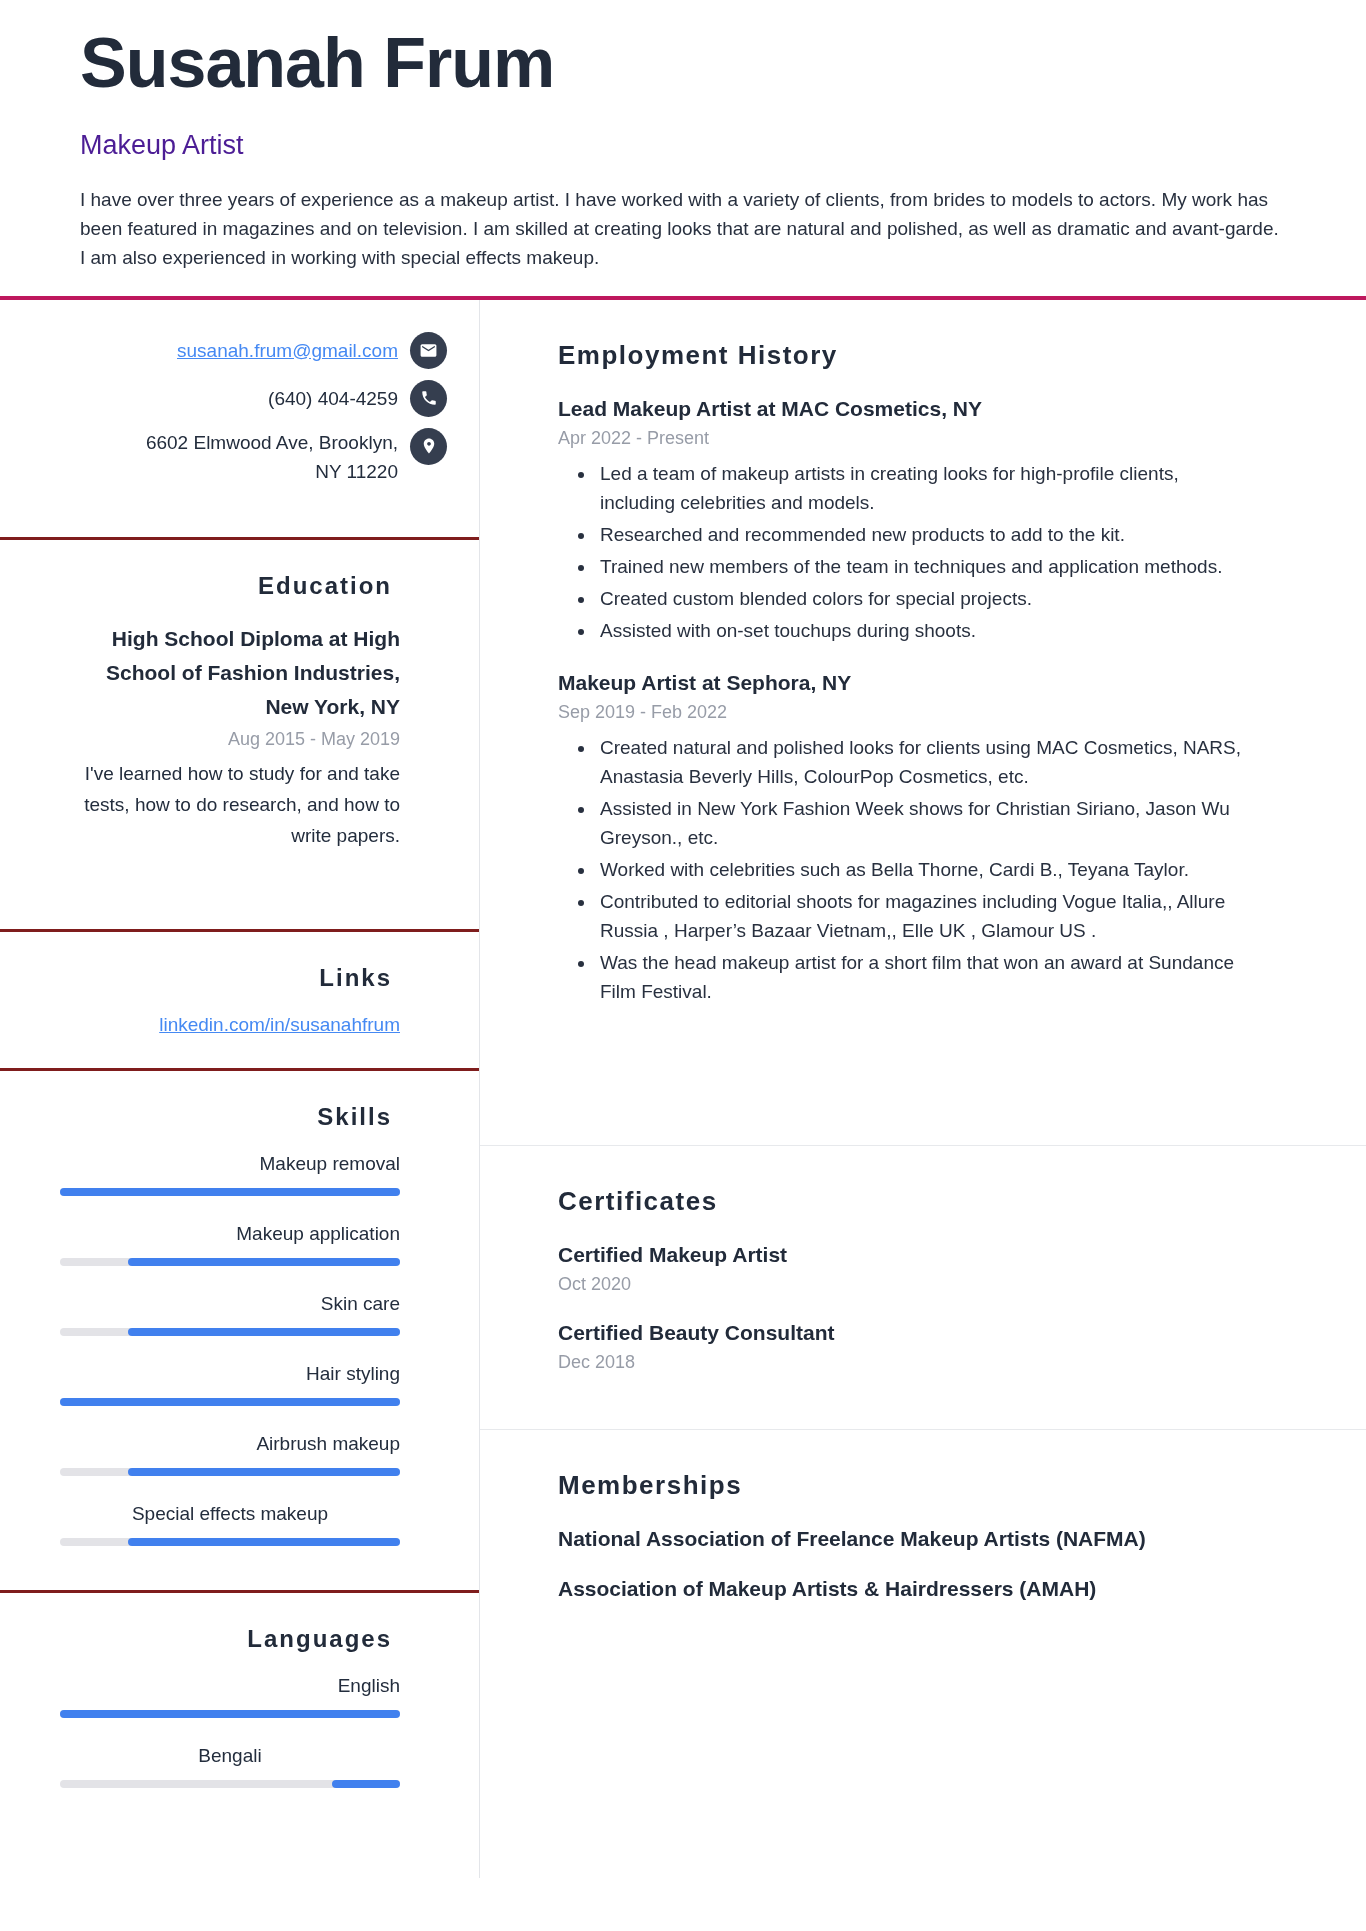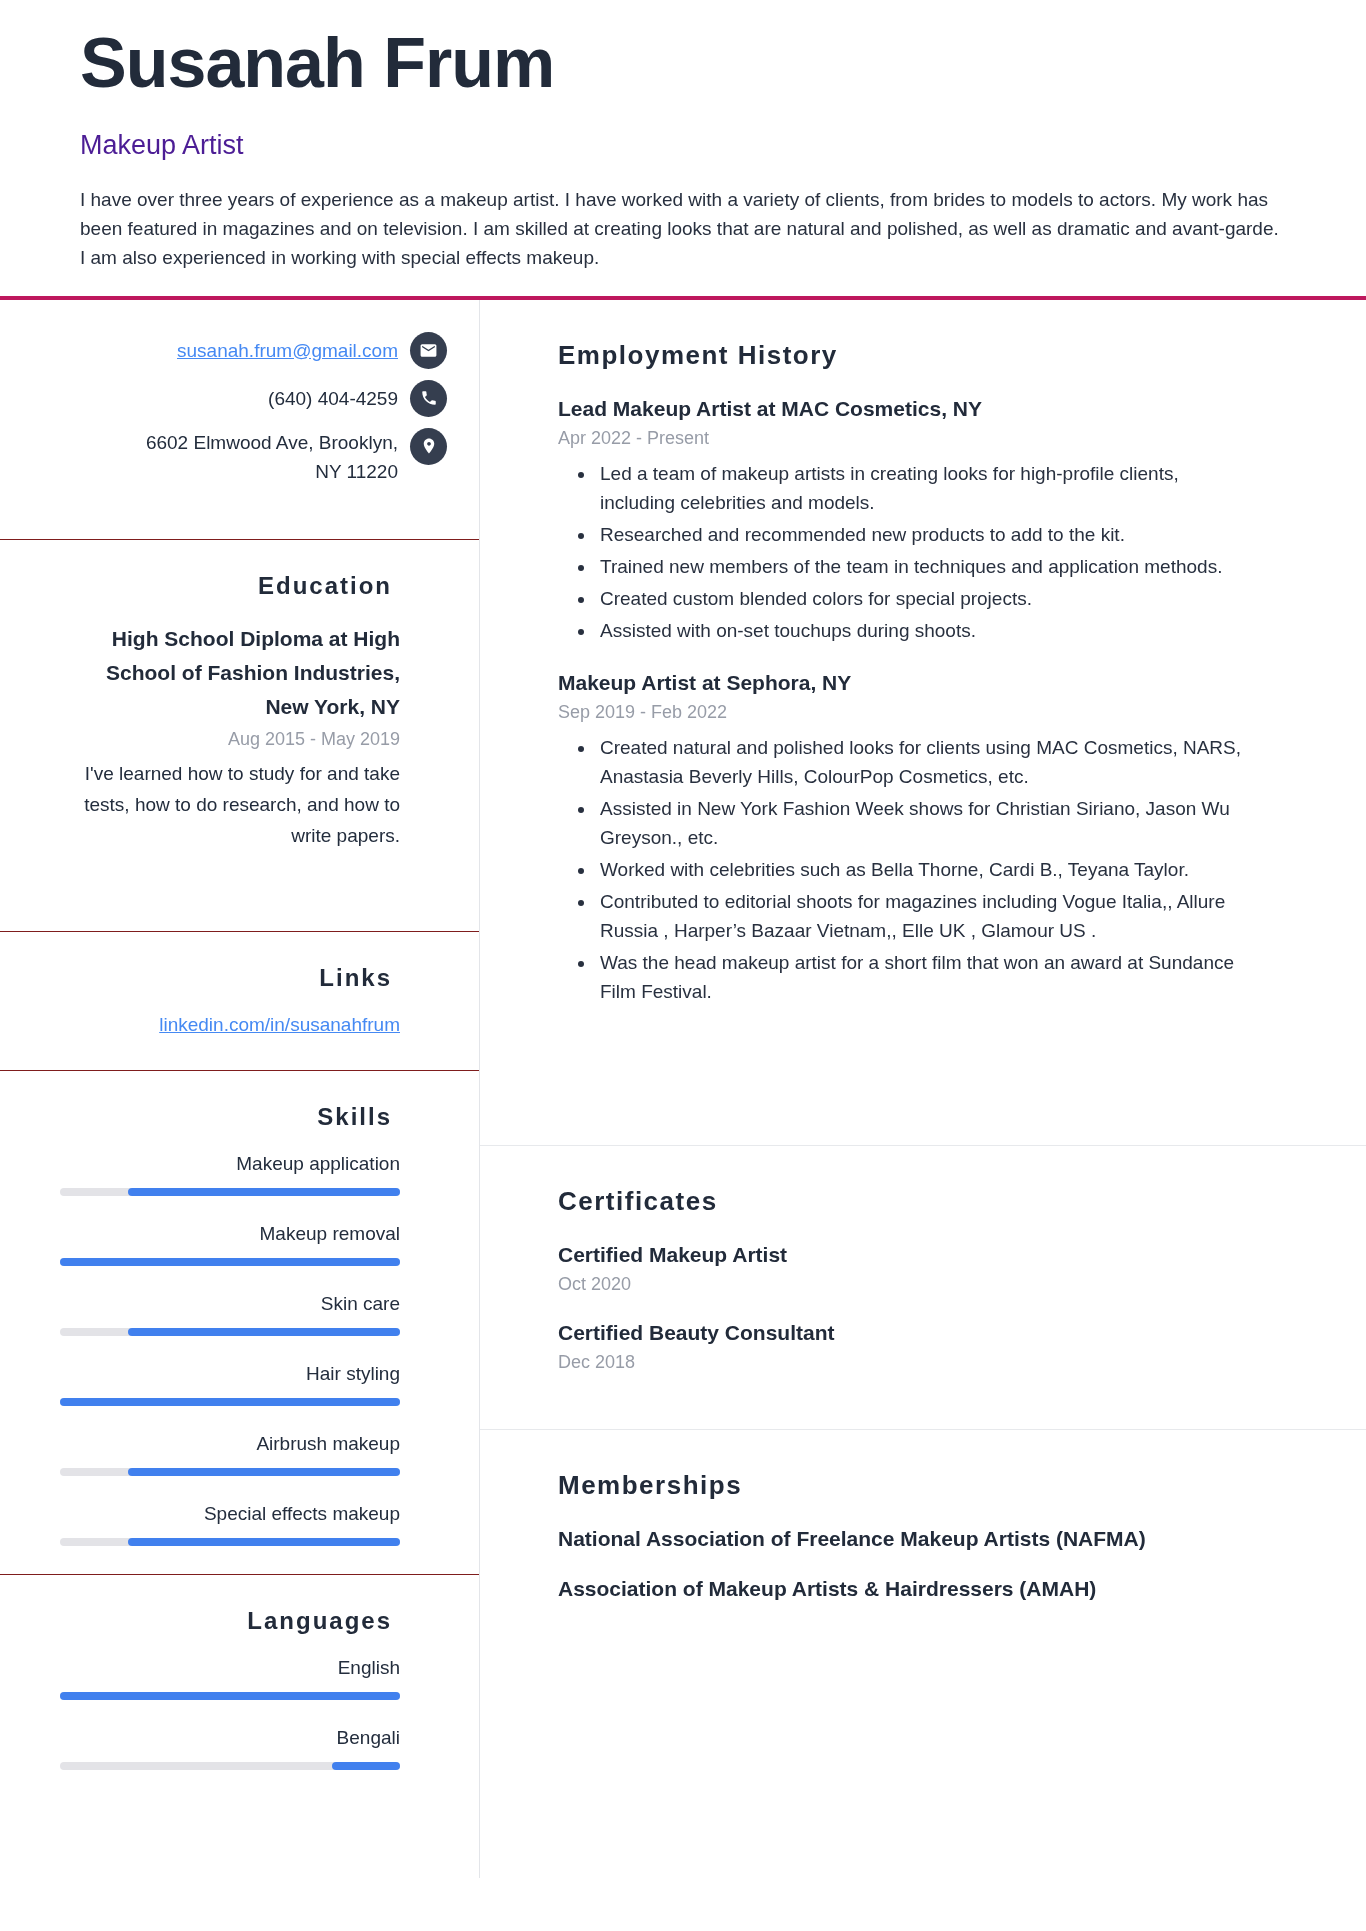--- a/index.html
+++ b/index.html
@@ -14,21 +14,21 @@
   .name { font-size: 70px; font-weight: 600; letter-spacing: -1px; line-height: 1.08; margin: 0; color: #222b3a; }
   .role { font-size: 27px; font-weight: 500; margin-top: 28px; color: #4c1d95; }
   .summary { font-size: 19px; line-height: 29px; margin-top: 24px; margin-bottom: 24px; max-width: 1200px; color: #28303f; }
 
   
   .columns { display: flex; align-items: stretch; min-height: 1578px; }
   .sidebar { width: 480px; flex: none; border-right: 1px solid #e3e5e9; }
   .main { flex: 1; }
 
   
-  .side-section { border-bottom: 1px solid #7f1d1d; padding: 32px 79px 28px 60px; text-align: right; }
+  .side-section { border-bottom: 3px solid #7f1d1d; padding: 32px 79px 28px 60px; text-align: right; }
   .side-section.contact { padding-right: 32px; min-height: 240px; }
   .side-section.education { min-height: 392px; }
   .side-section.links { min-height: 139px; }
   .side-section.skills { min-height: 479px; }
   .side-section.languages { border-bottom: none; }
 
   .contact-row { display: flex; justify-content: flex-end; align-items: center; gap: 12px; margin-bottom: 11px; font-size: 19px; }
   .contact-row.address { align-items: flex-start; }
   .contact-text { line-height: 29px; }
   .c-icon { width: 37px; height: 37px; border-radius: 50%; background: #353e4f; flex: none;
@@ -36,21 +36,21 @@
   .c-icon svg { display: block; }
   a.link { color: #4589f3; text-decoration: underline; cursor: pointer; }
 
   .side-heading { font-size: 24px; font-weight: 700; letter-spacing: 2px; margin: 0 8px 22px 0; color: #222b3a; }
   .edu-degree { font-size: 21px; font-weight: 700; line-height: 34px; color: #222b3a; }
   .side-date { color: #979ca7; font-size: 18px; margin: 5px 0 8px 0; }
   .edu-desc { font-size: 19px; line-height: 31px; }
   .links .link { font-size: 19px; }
 
   .meter { margin-bottom: 27px; }
-  .meter:last-child { margin-bottom: 0; }
+  .meter:last-child { margin-bottom: 16px; text-align: center; }
   .meter-label { font-size: 19px; margin-bottom: 13px; }
   .bar { height: 8px; background: #e3e3e7; border-radius: 4px; position: relative; }
   .bar-fill { position: absolute; right: 0; top: 0; height: 8px; background: #4180ee; border-radius: 4px; }
 
   
   .main-section { border-bottom: 1px solid #e7e9ec; padding: 40px 80px 30px 78px; }
   .main-section.employment { min-height: 846px; }
   .main-section.certificates { min-height: 267px; }
   .main-section.memberships { border-bottom: none; }
   .main-heading { font-size: 26px; font-weight: 700; letter-spacing: 1.5px; margin: 0 0 26px 0; color: #222b3a; }
@@ -116,29 +116,29 @@
 
       <div class="side-section links">
         <h3 class="side-heading">Links</h3>
         <a class="link">linkedin.com/in/susanahfrum</a>
       </div>
 
       <div class="side-section skills">
         <h3 class="side-heading">Skills</h3>
 
         <div class="meter">
+          <div class="meter-label">Makeup removal</div>
+          <div class="bar">
+              <div class="bar-fill" style="width: 100%;"></div>
+            </div>
+        </div>
+        <div class="meter">
           <div class="meter-label">Makeup application</div>
           <div class="bar">
               <div class="bar-fill" style="width: 80%;"></div>
-            </div>
-        </div>
-        <div class="meter">
-          <div class="meter-label">Makeup removal</div>
-          <div class="bar">
-              <div class="bar-fill" style="width: 100%;"></div>
             </div>
         </div>
         <div class="meter">
           <div class="meter-label">Skin care</div>
           <div class="bar">
               <div class="bar-fill" style="width: 80%;"></div>
             </div>
         </div>
         <div class="meter">
           <div class="meter-label">Hair styling</div>

